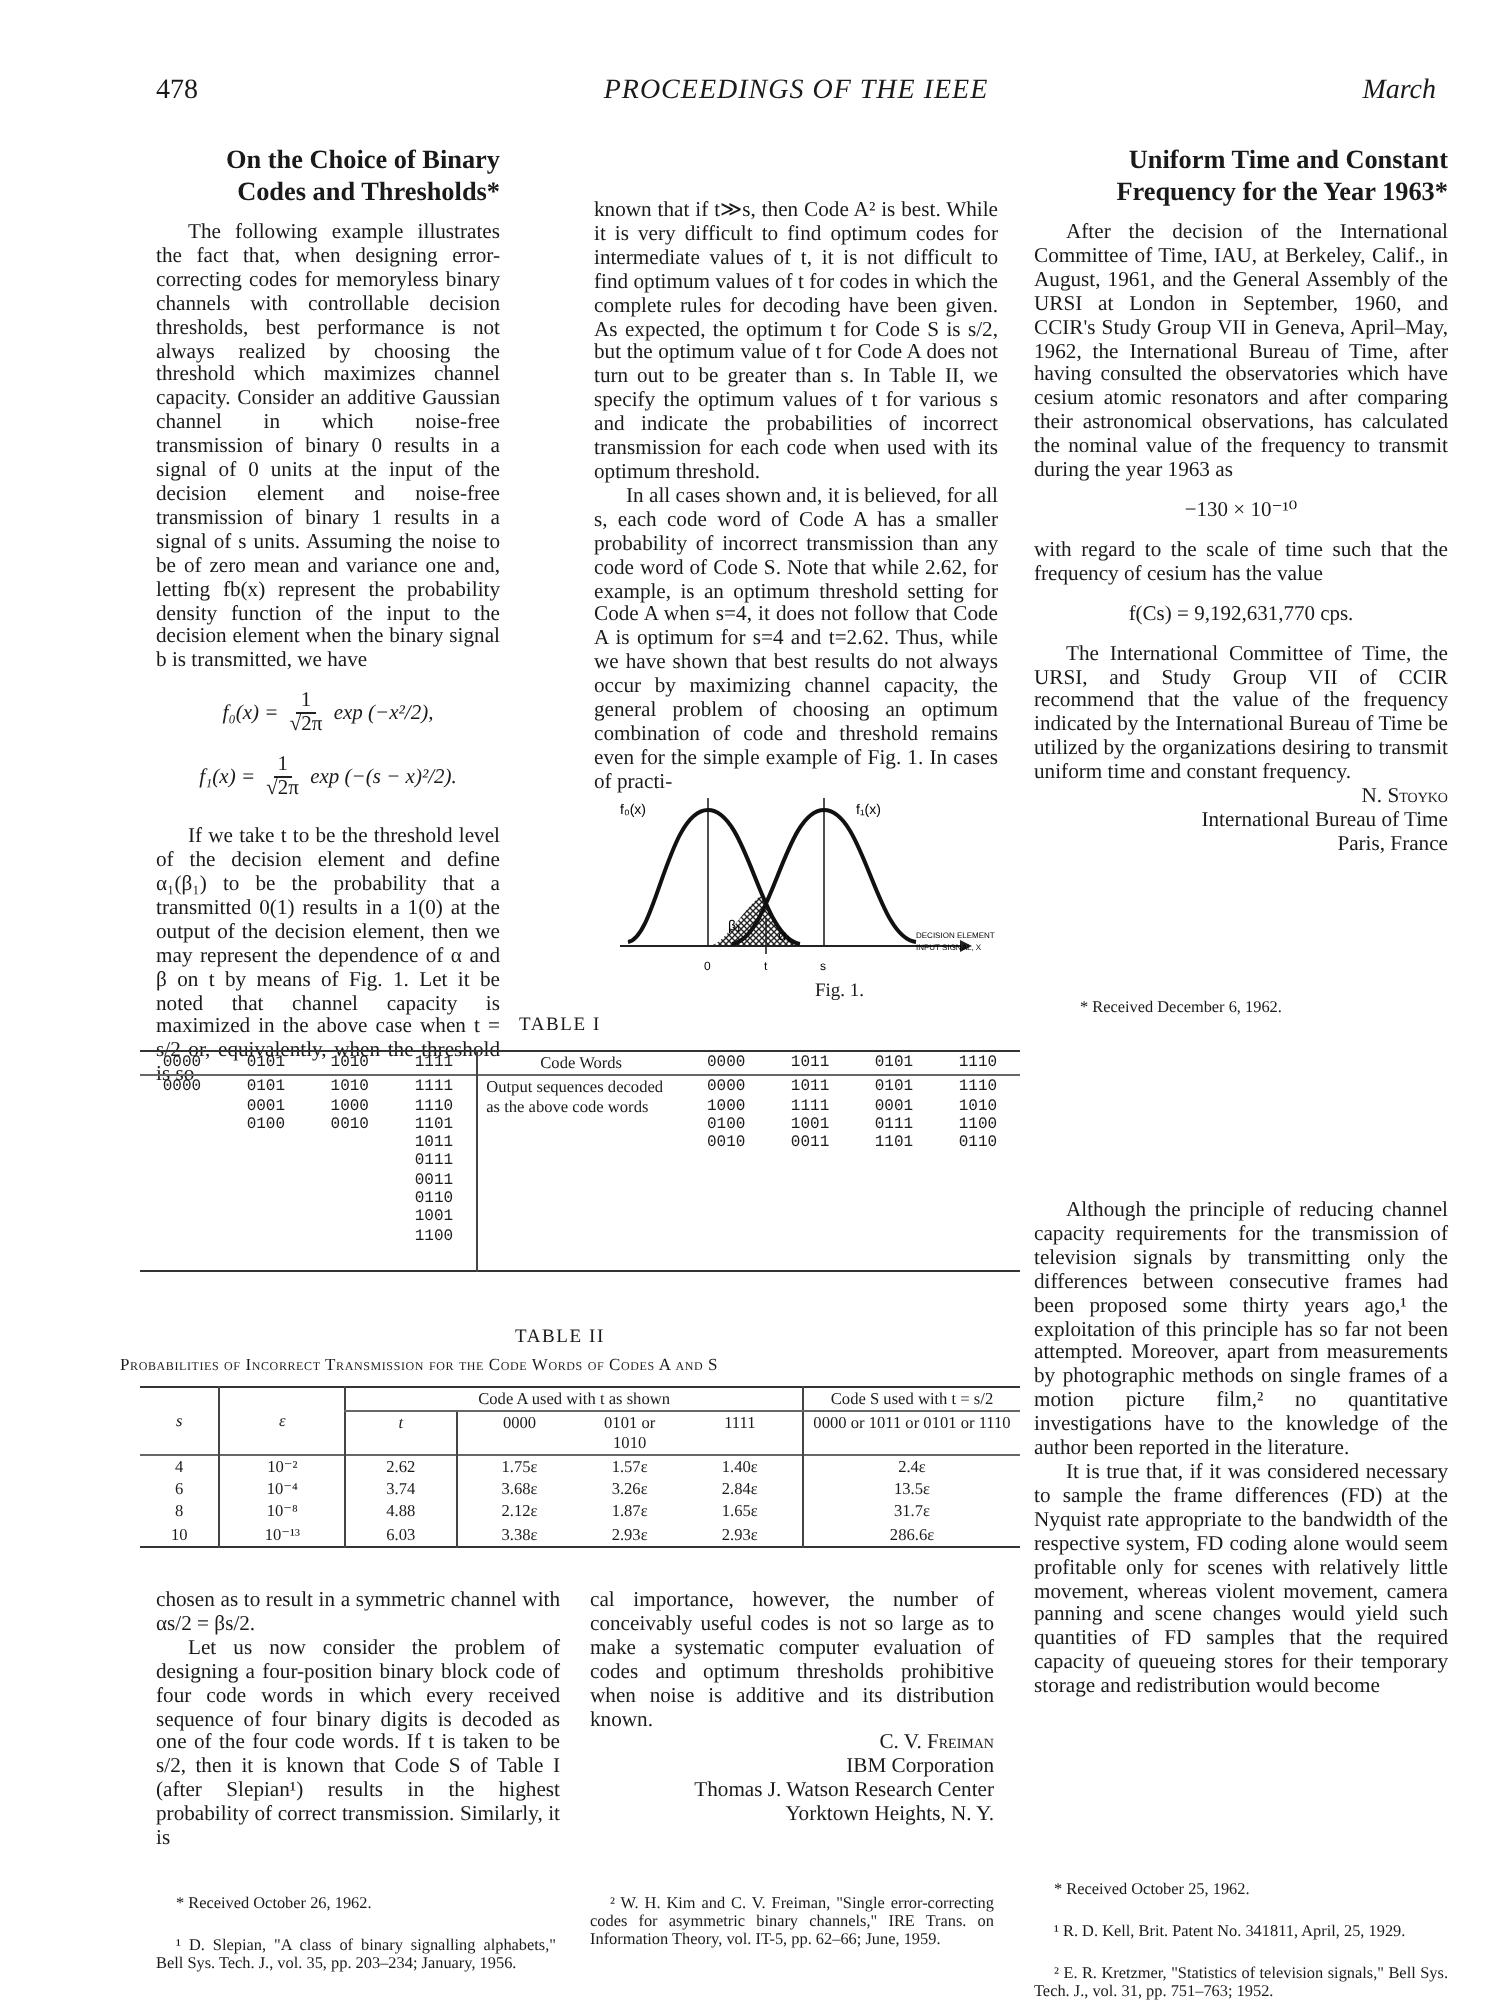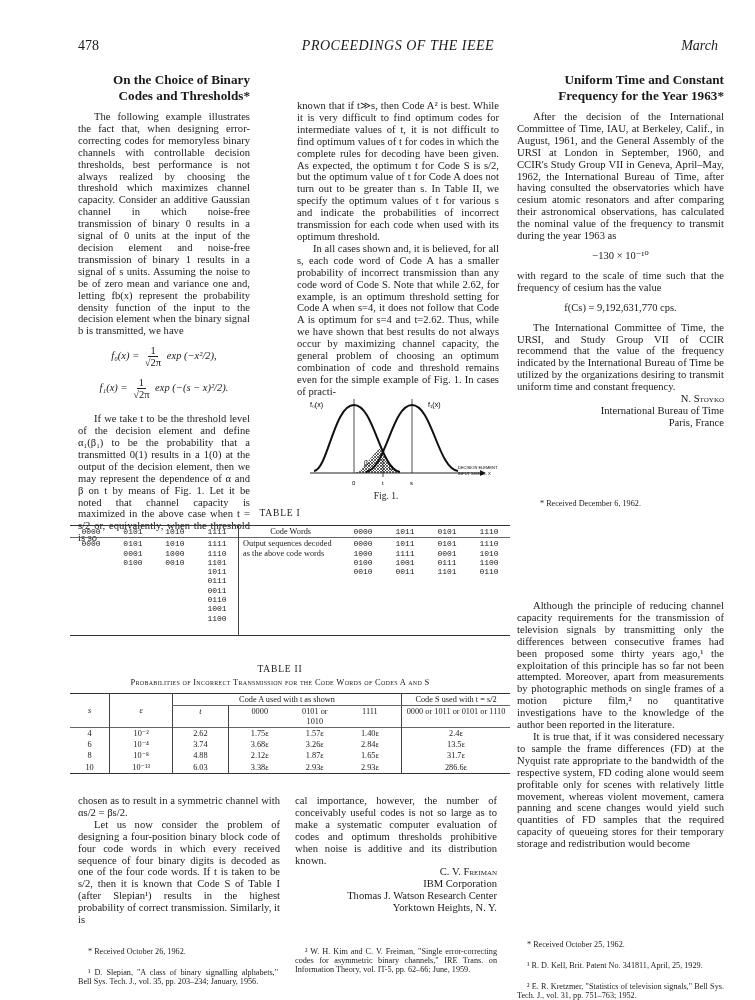--- a/index.html
+++ b/index.html
@@ -17,21 +17,21 @@
   .eq { text-align: center; margin: 8px 0; font-style: italic; font-size: 10.5px; }
   .frac { display: inline-flex; flex-direction: column; align-items: center; vertical-align: middle; margin: 0 3px; font-style: normal; }
   .frac .num { border-bottom: 1px solid #222; padding: 0 2px; line-height: 11px; }
   .frac .den { line-height: 12px; }
   .sig { text-align: right; }
   .sc { font-variant: small-caps; }
   .footnotes { position: absolute; font-size: 8.2px; line-height: 9px; text-align: justify; }
   .footnotes div { text-indent: 10px; margin-top: 12px; }
   
   .table-caption { position: absolute; font-size: 9.5px; text-align: center; letter-spacing: 0.8px; }
-  .tsub { position: absolute; font-size: 8.5px; text-align: center; font-variant: small-caps; letter-spacing: 0.3px; }
+  .tsub { position: absolute; font-size: 8.5px; font-variant: small-caps; letter-spacing: 0.3px; }
   table.t { position: absolute; border-collapse: collapse; font-size: 8.3px; line-height: 9.3px; }
   table.t td, table.t th { font-weight: normal; padding: 1px 4px; vertical-align: top; text-align: center; }
   .rule-top { border-top: 1.5px solid #333; }
   .rule-bot { border-bottom: 1.5px solid #333; }
   .bl { border-left: 1px solid #444; }
   .bb { border-bottom: 1px solid #666; }
   .mono { font-family: "Liberation Mono", "DejaVu Sans Mono", monospace; font-size: 8px; }
   .cellstack div { white-space: nowrap; }
   .fig-caption { position: absolute; font-size: 9.5px; text-align: center; }
   svg text { font-family: "Liberation Sans", sans-serif; }
@@ -94,21 +94,21 @@
   <text x="10" y="22" font-size="7">f₀(x)</text>
   <text x="128" y="22" font-size="7">f₁(x)</text>
   <text x="64" y="80" font-size="7">β₁</text>
   <text x="89" y="85" font-size="7">α₁</text>
   <text x="52" y="100" font-size="6">0</text>
   <text x="82" y="100" font-size="6">t</text>
   <text x="110" y="100" font-size="6">s</text>
   <text x="158" y="84" font-size="4">DECISION ELEMENT</text>
   <text x="158" y="90" font-size="4">INPUT SIGNAL, X</text>
 </svg>
-<div class="fig-caption" style="left:356px; top:491px; width:60px;">Fig. 1.</div>
+<div class="fig-caption" style="left:372px; top:491px; width:60px;text-align:right;">Fig. 1.</div>
 
 <div class="col" style="left:517px; top:72px; width:207px;">
   <h2 class="title">Uniform Time and Constant Frequency for the Year 1963*</h2>
   <p>After the decision of the International Committee of Time, IAU, at Berkeley, Calif., in August, 1961, and the General Assembly of the URSI at London in September, 1960, and CCIR's Study Group VII in Geneva, April–May, 1962, the International Bureau of Time, after having consulted the observatories which have cesium atomic resonators and after comparing their astronomical observations, has calculated the nominal value of the frequency to transmit during the year 1963 as</p>
   <div class="eq" style="font-style:normal">−130 × 10⁻¹⁰</div>
   <p class="noindent">with regard to the scale of time such that the frequency of cesium has the value</p>
   <div class="eq" style="font-style:normal">f(Cs) = 9,192,631,770 cps.</div>
   <p>The International Committee of Time, the URSI, and Study Group VII of CCIR recommend that the value of the frequency indicated by the International Bureau of Time be utilized by the organizations desiring to transmit uniform time and constant frequency.</p>
   <div class="sig sc">N. Stoyko</div>
   <div class="sig">International Bureau of Time</div>

